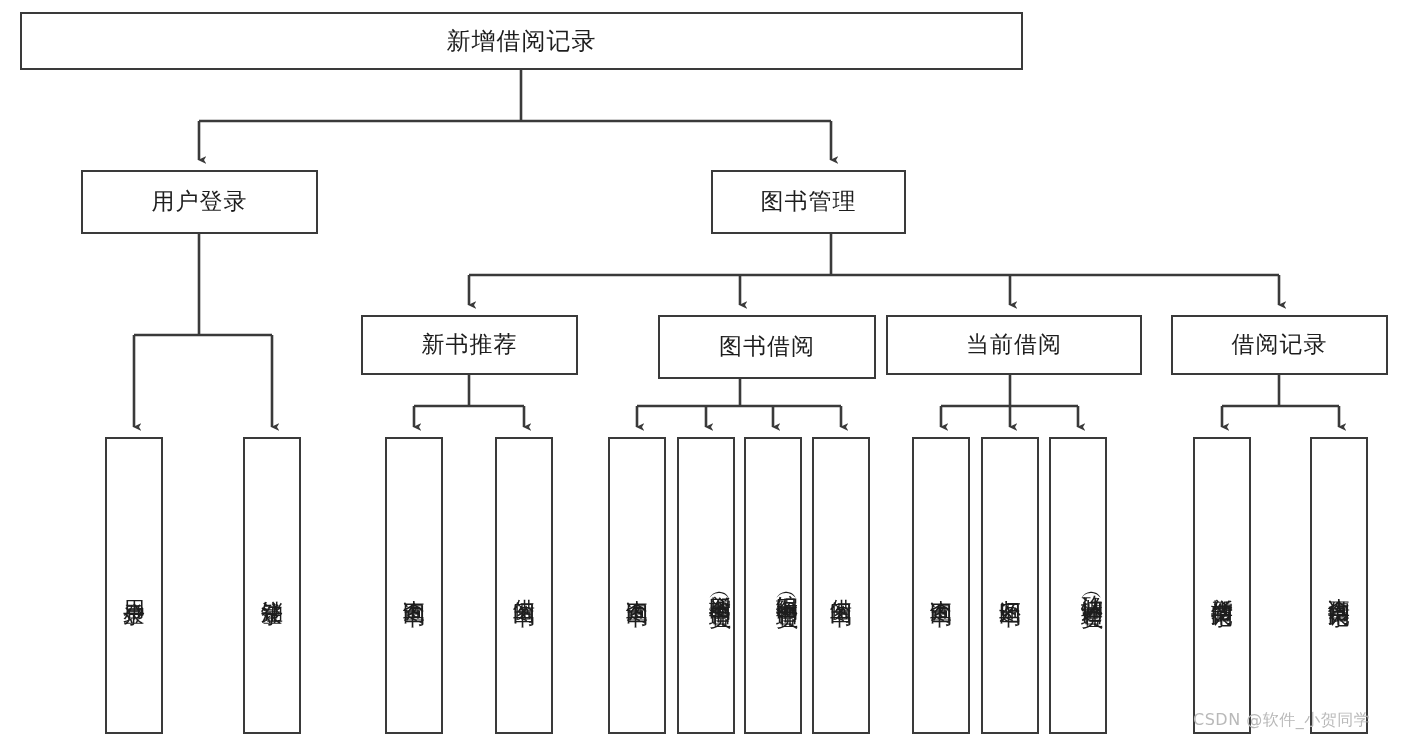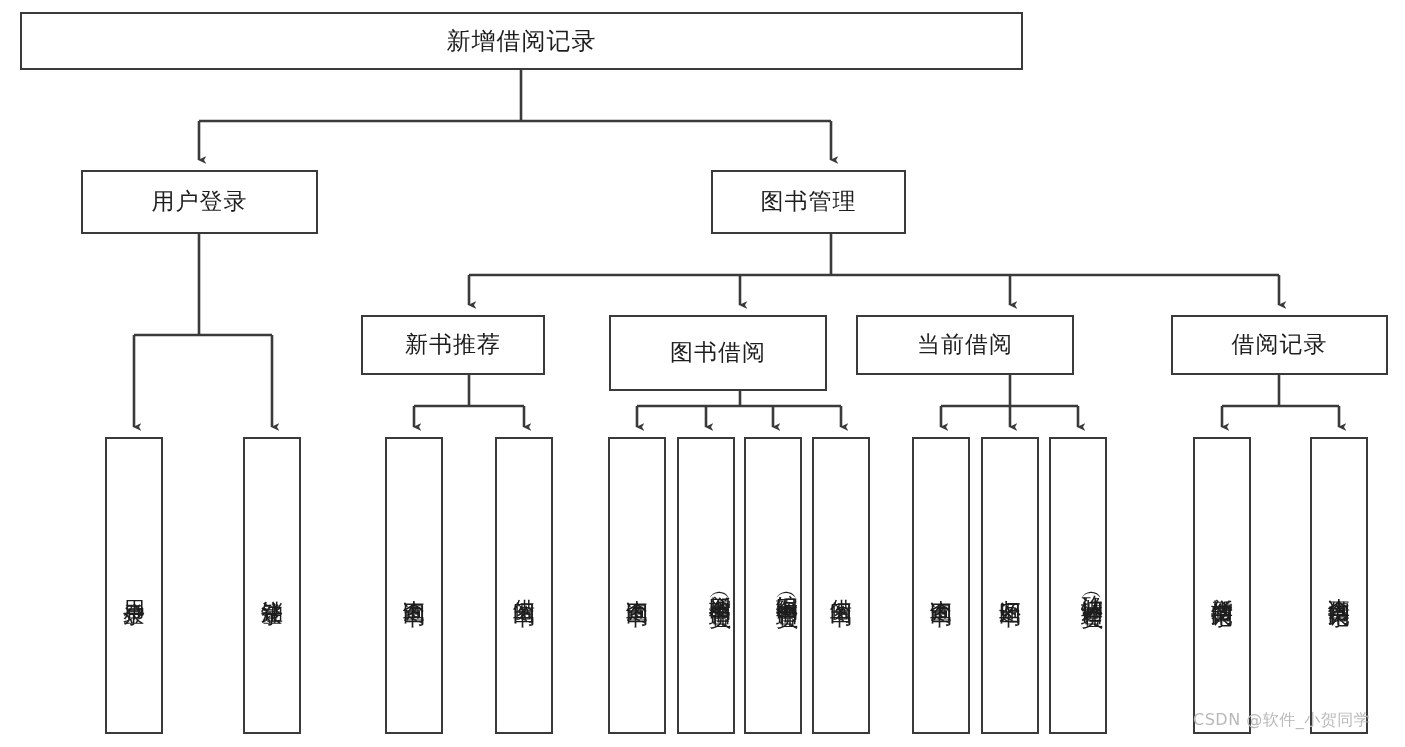--- a/index.html
+++ b/index.html
@@ -129,27 +129,27 @@
     <span>新增借阅记录</span>
   </div>
 
   <div class="node h" style="left:81px; top:170px; width:237px; height:64px;">
     <span>用户登录</span>
   </div>
   <div class="node h" style="left:711px; top:170px; width:195px; height:64px;">
     <span>图书管理</span>
   </div>
 
-  <div class="node h" style="left:361px; top:315px; width:184px; height:60px;justify-content:center;">
+  <div class="node h" style="left:361px; top:315px; width:217px; height:60px;justify-content:center;">
     <span>新书推荐</span>
   </div>
-  <div class="node h" style="left:609px; top:315px; width:218px; height:76px;">
+  <div class="node h" style="left:658px; top:315px; width:218px; height:64px;">
     <span>图书借阅</span>
   </div>
-  <div class="node h" style="left:856px; top:315px; width:218px; height:60px;">
+  <div class="node h" style="left:886px; top:315px; width:256px; height:60px;">
     <span>当前借阅</span>
   </div>
   <div class="node h" style="left:1171px; top:315px; width:217px; height:60px;">
     <span>借阅记录</span>
   </div>
 
   <div class="node v mid" style="left:105px; top:437px; width:58px; height:297px;">
     <span>用户登录</span>
   </div>
   <div class="node v mid" style="left:243px; top:437px; width:58px; height:297px;">

